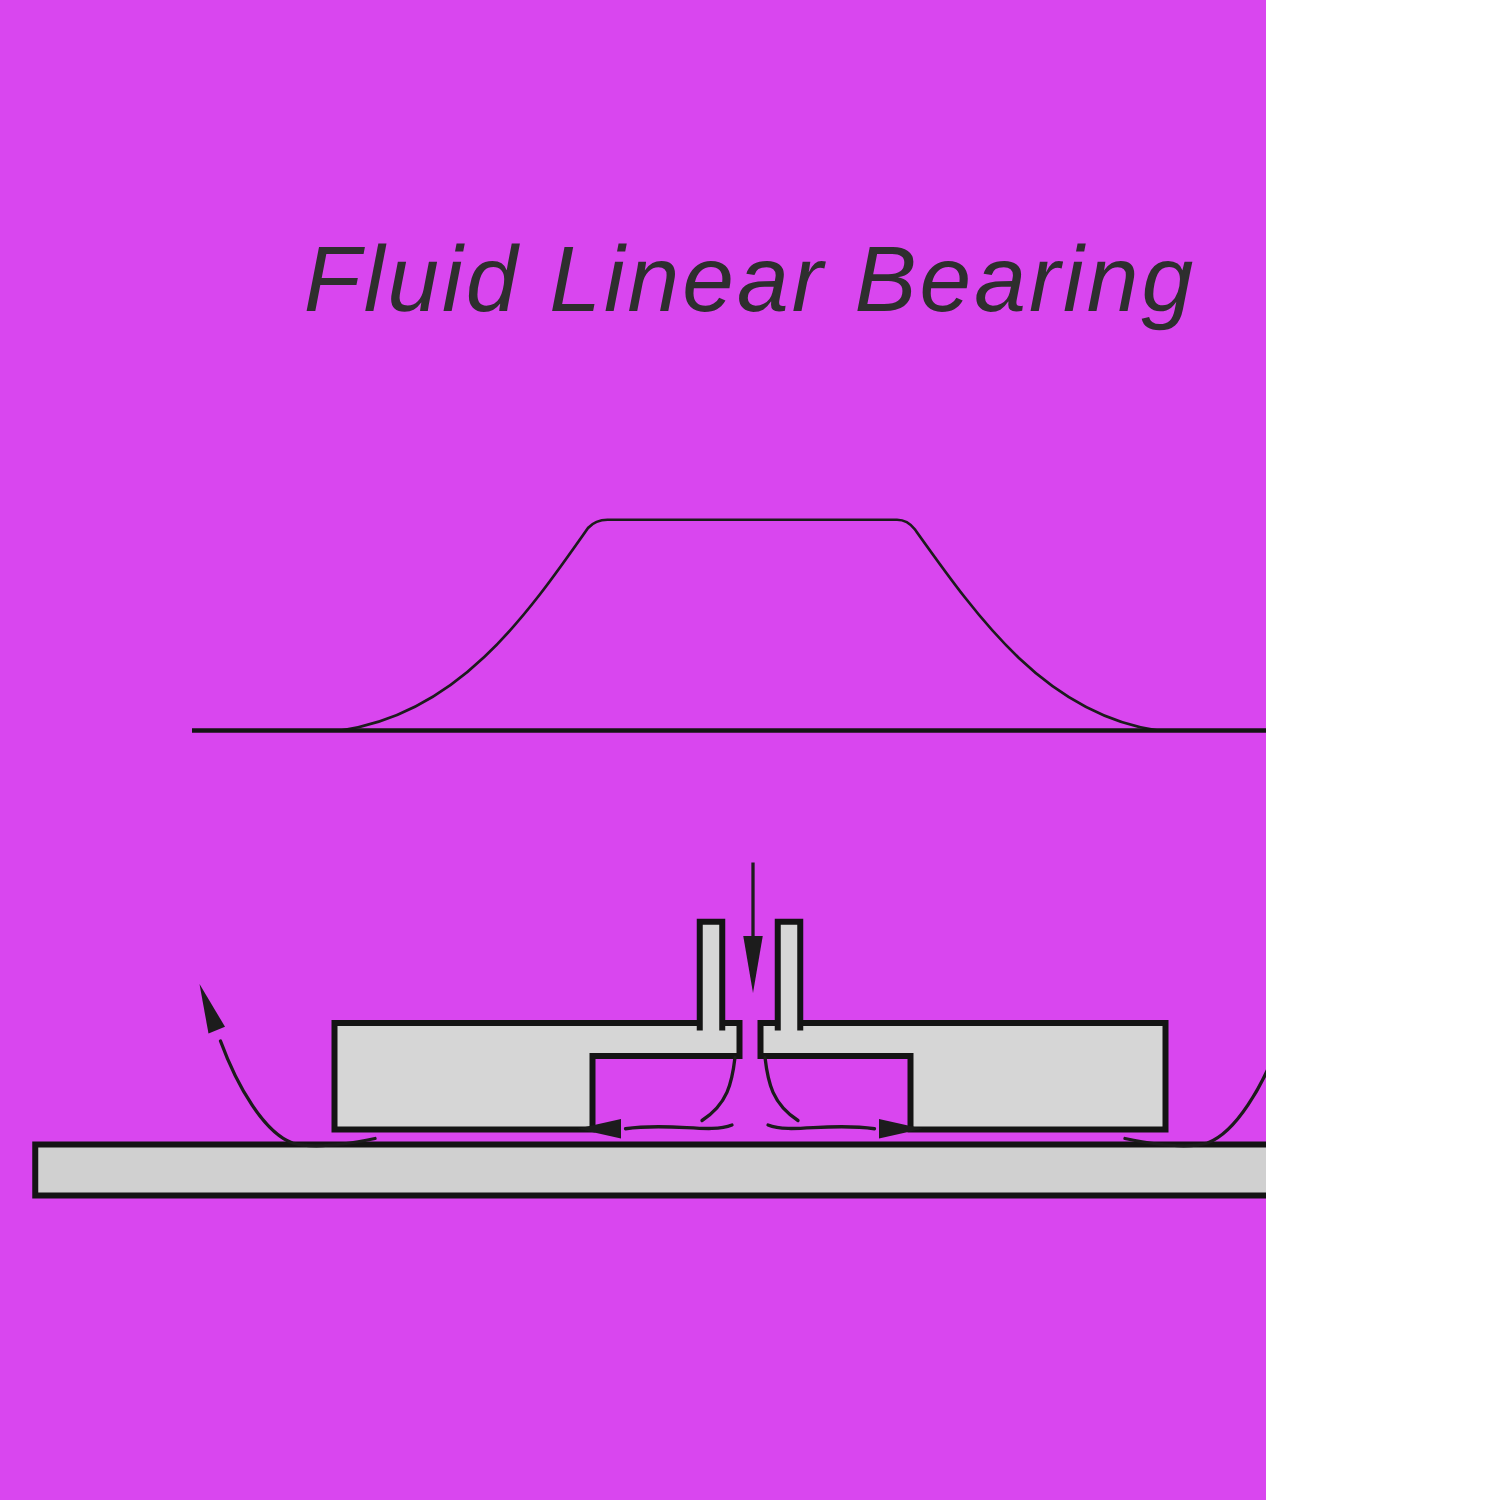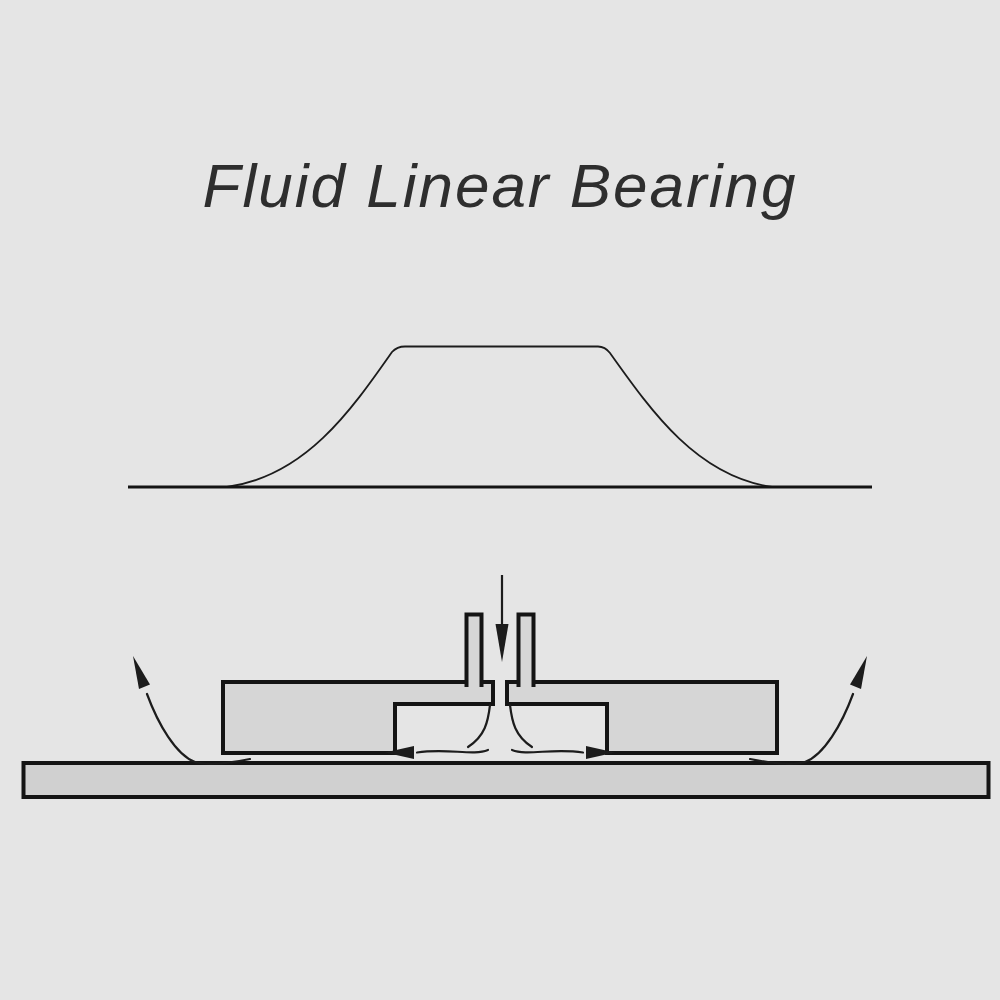--- a/index.html
+++ b/index.html
@@ -1,16 +1,16 @@
 <!DOCTYPE html>
 <html><head>
 <meta charset="utf-8">
 <style>
   html,body{margin:0;padding:0;background:#ffffff;}
-  .stage{position:relative;width:1000px;height:1000px;background:#e5e5e5;overflow:hidden;
+  .stage{position:relative;width:844px;height:1000px;background:#d946ef;overflow:hidden;
          font-family:"Liberation Sans", sans-serif;}
   svg{position:absolute;left:0;top:0;}
   .title-text{font-family:"Liberation Sans", sans-serif;
               font-style:italic;font-weight:400;font-size:62px;letter-spacing:2px;}
   .thinline{fill:none;stroke-width:1.8;}
   .baseline{stroke-width:3;stroke-linecap:butt;}
   .struct{stroke-width:4;stroke-linejoin:miter;}
   .tube{stroke-width:4;stroke-linejoin:miter;}
   .flow{fill:none;stroke-width:2.2;stroke-linecap:round;}
   .shaft{stroke-width:2.2;stroke-linecap:butt;}

